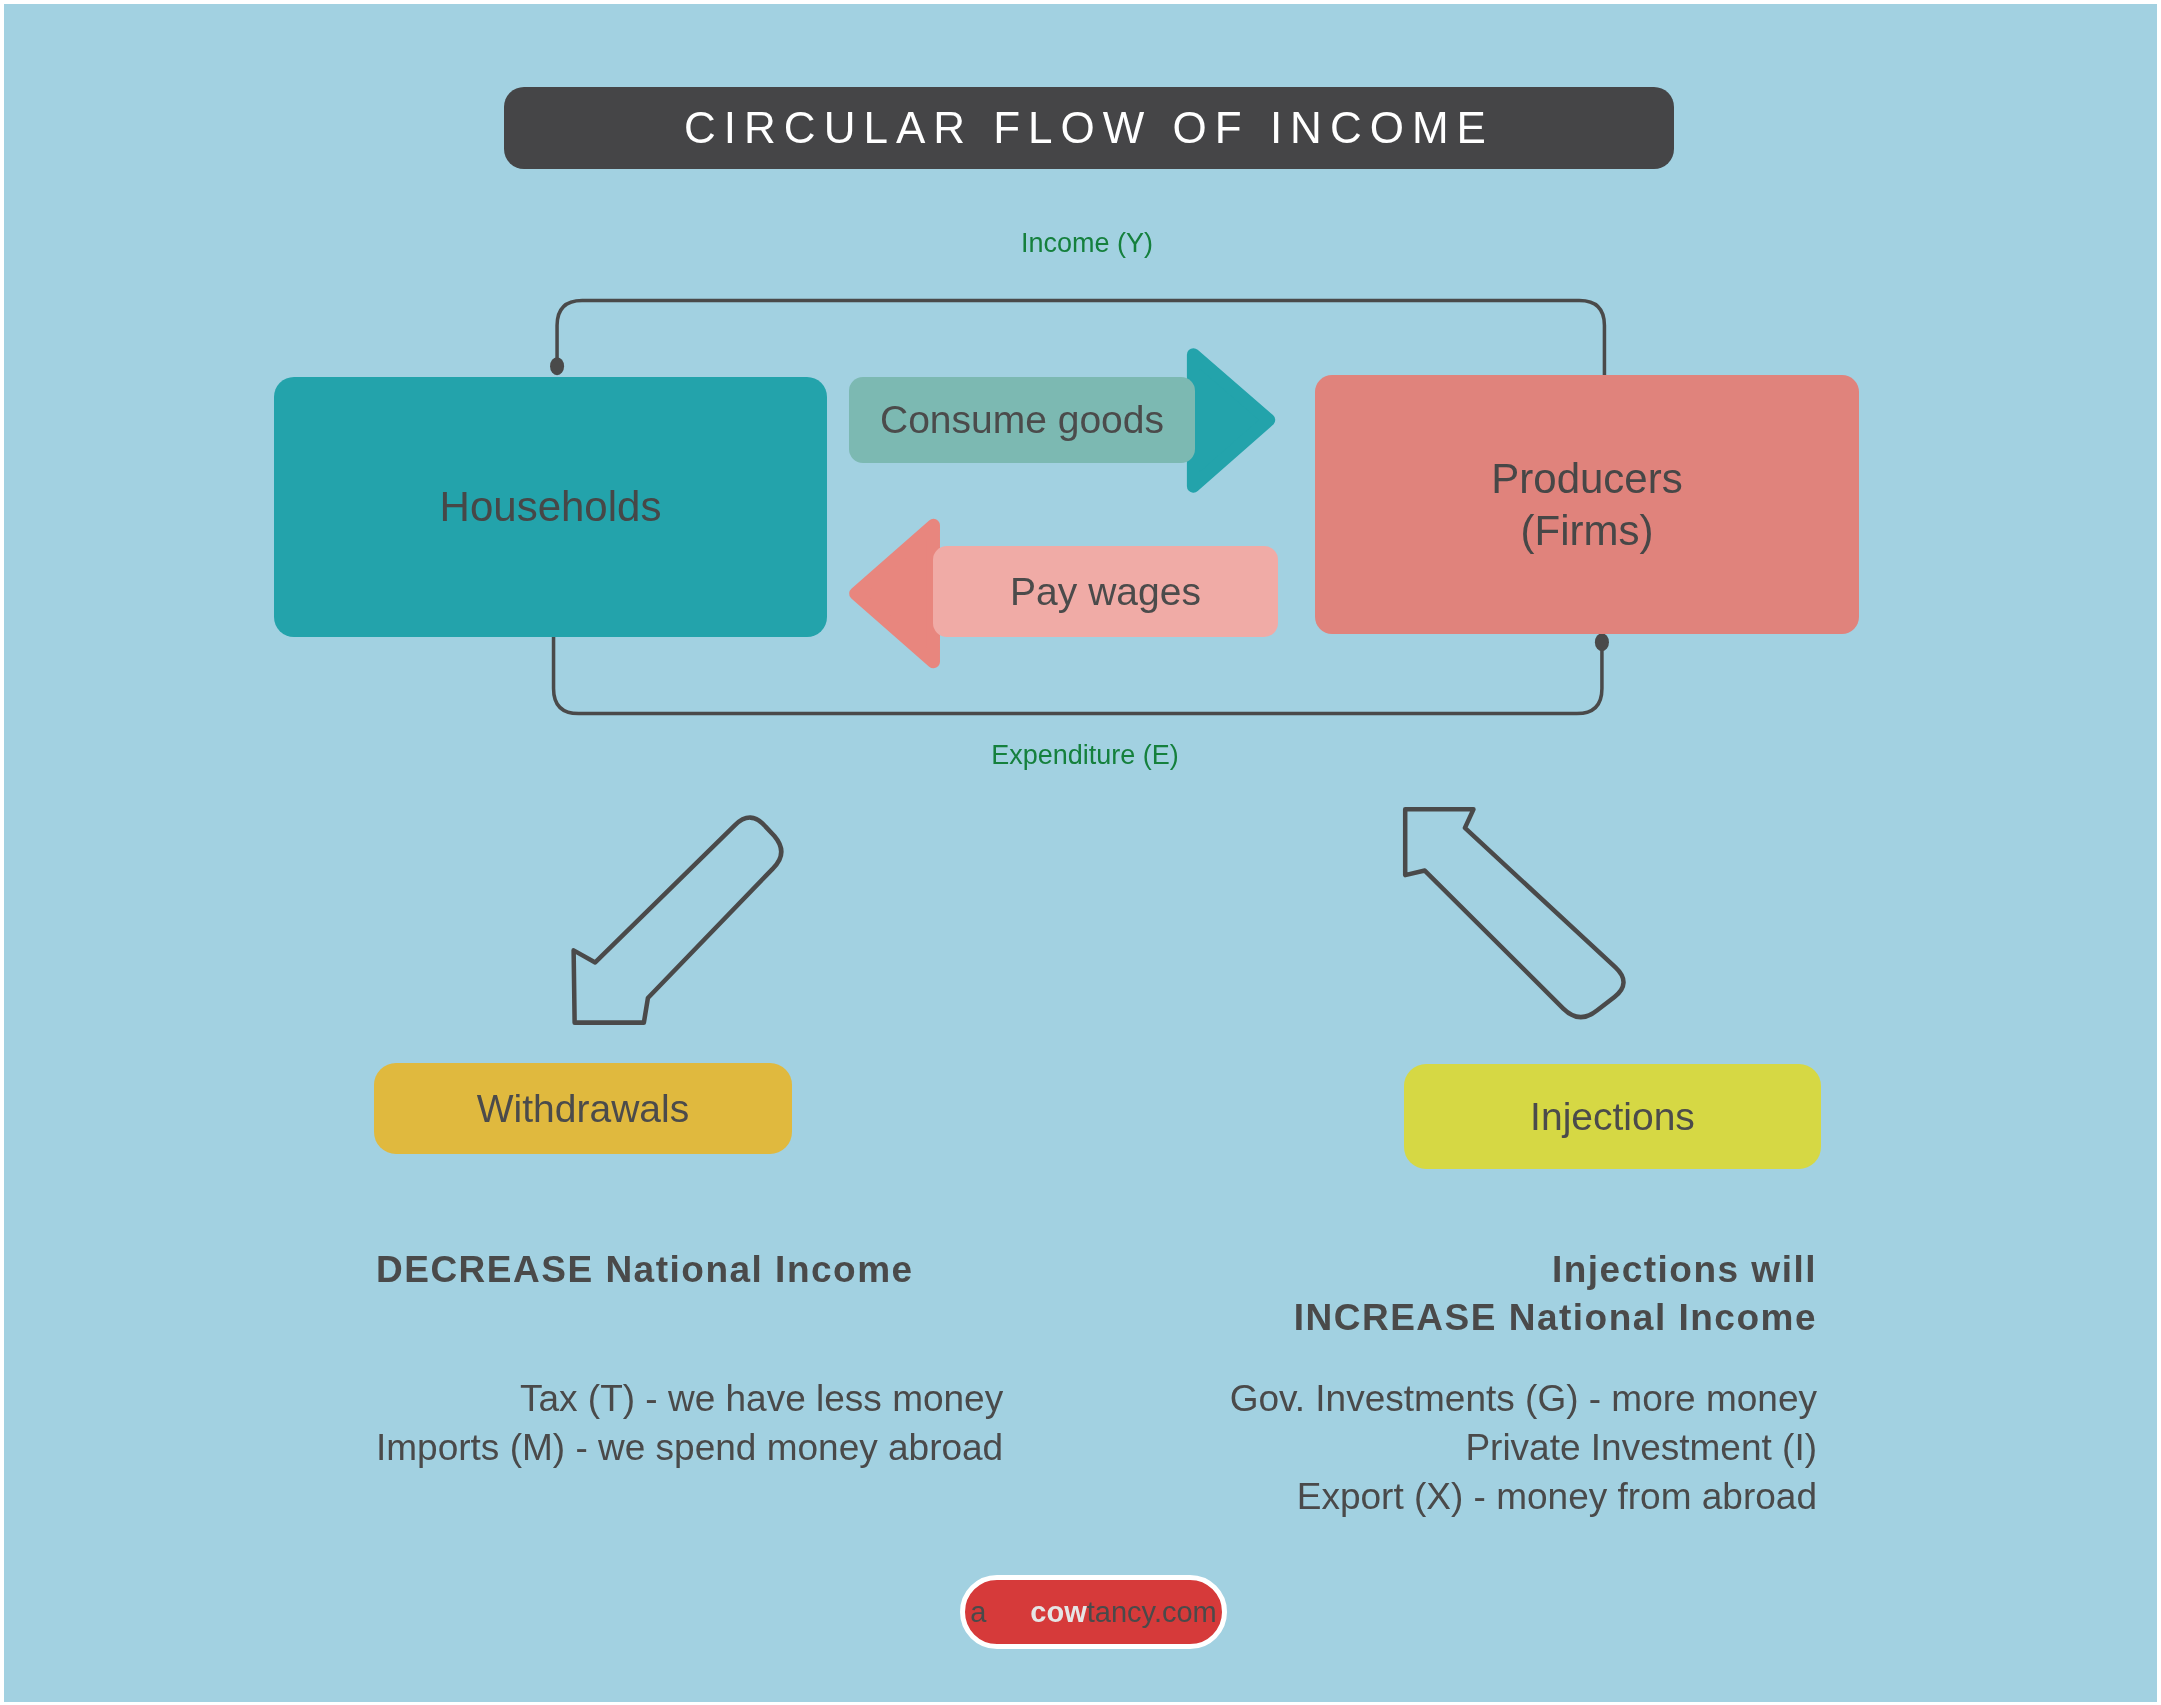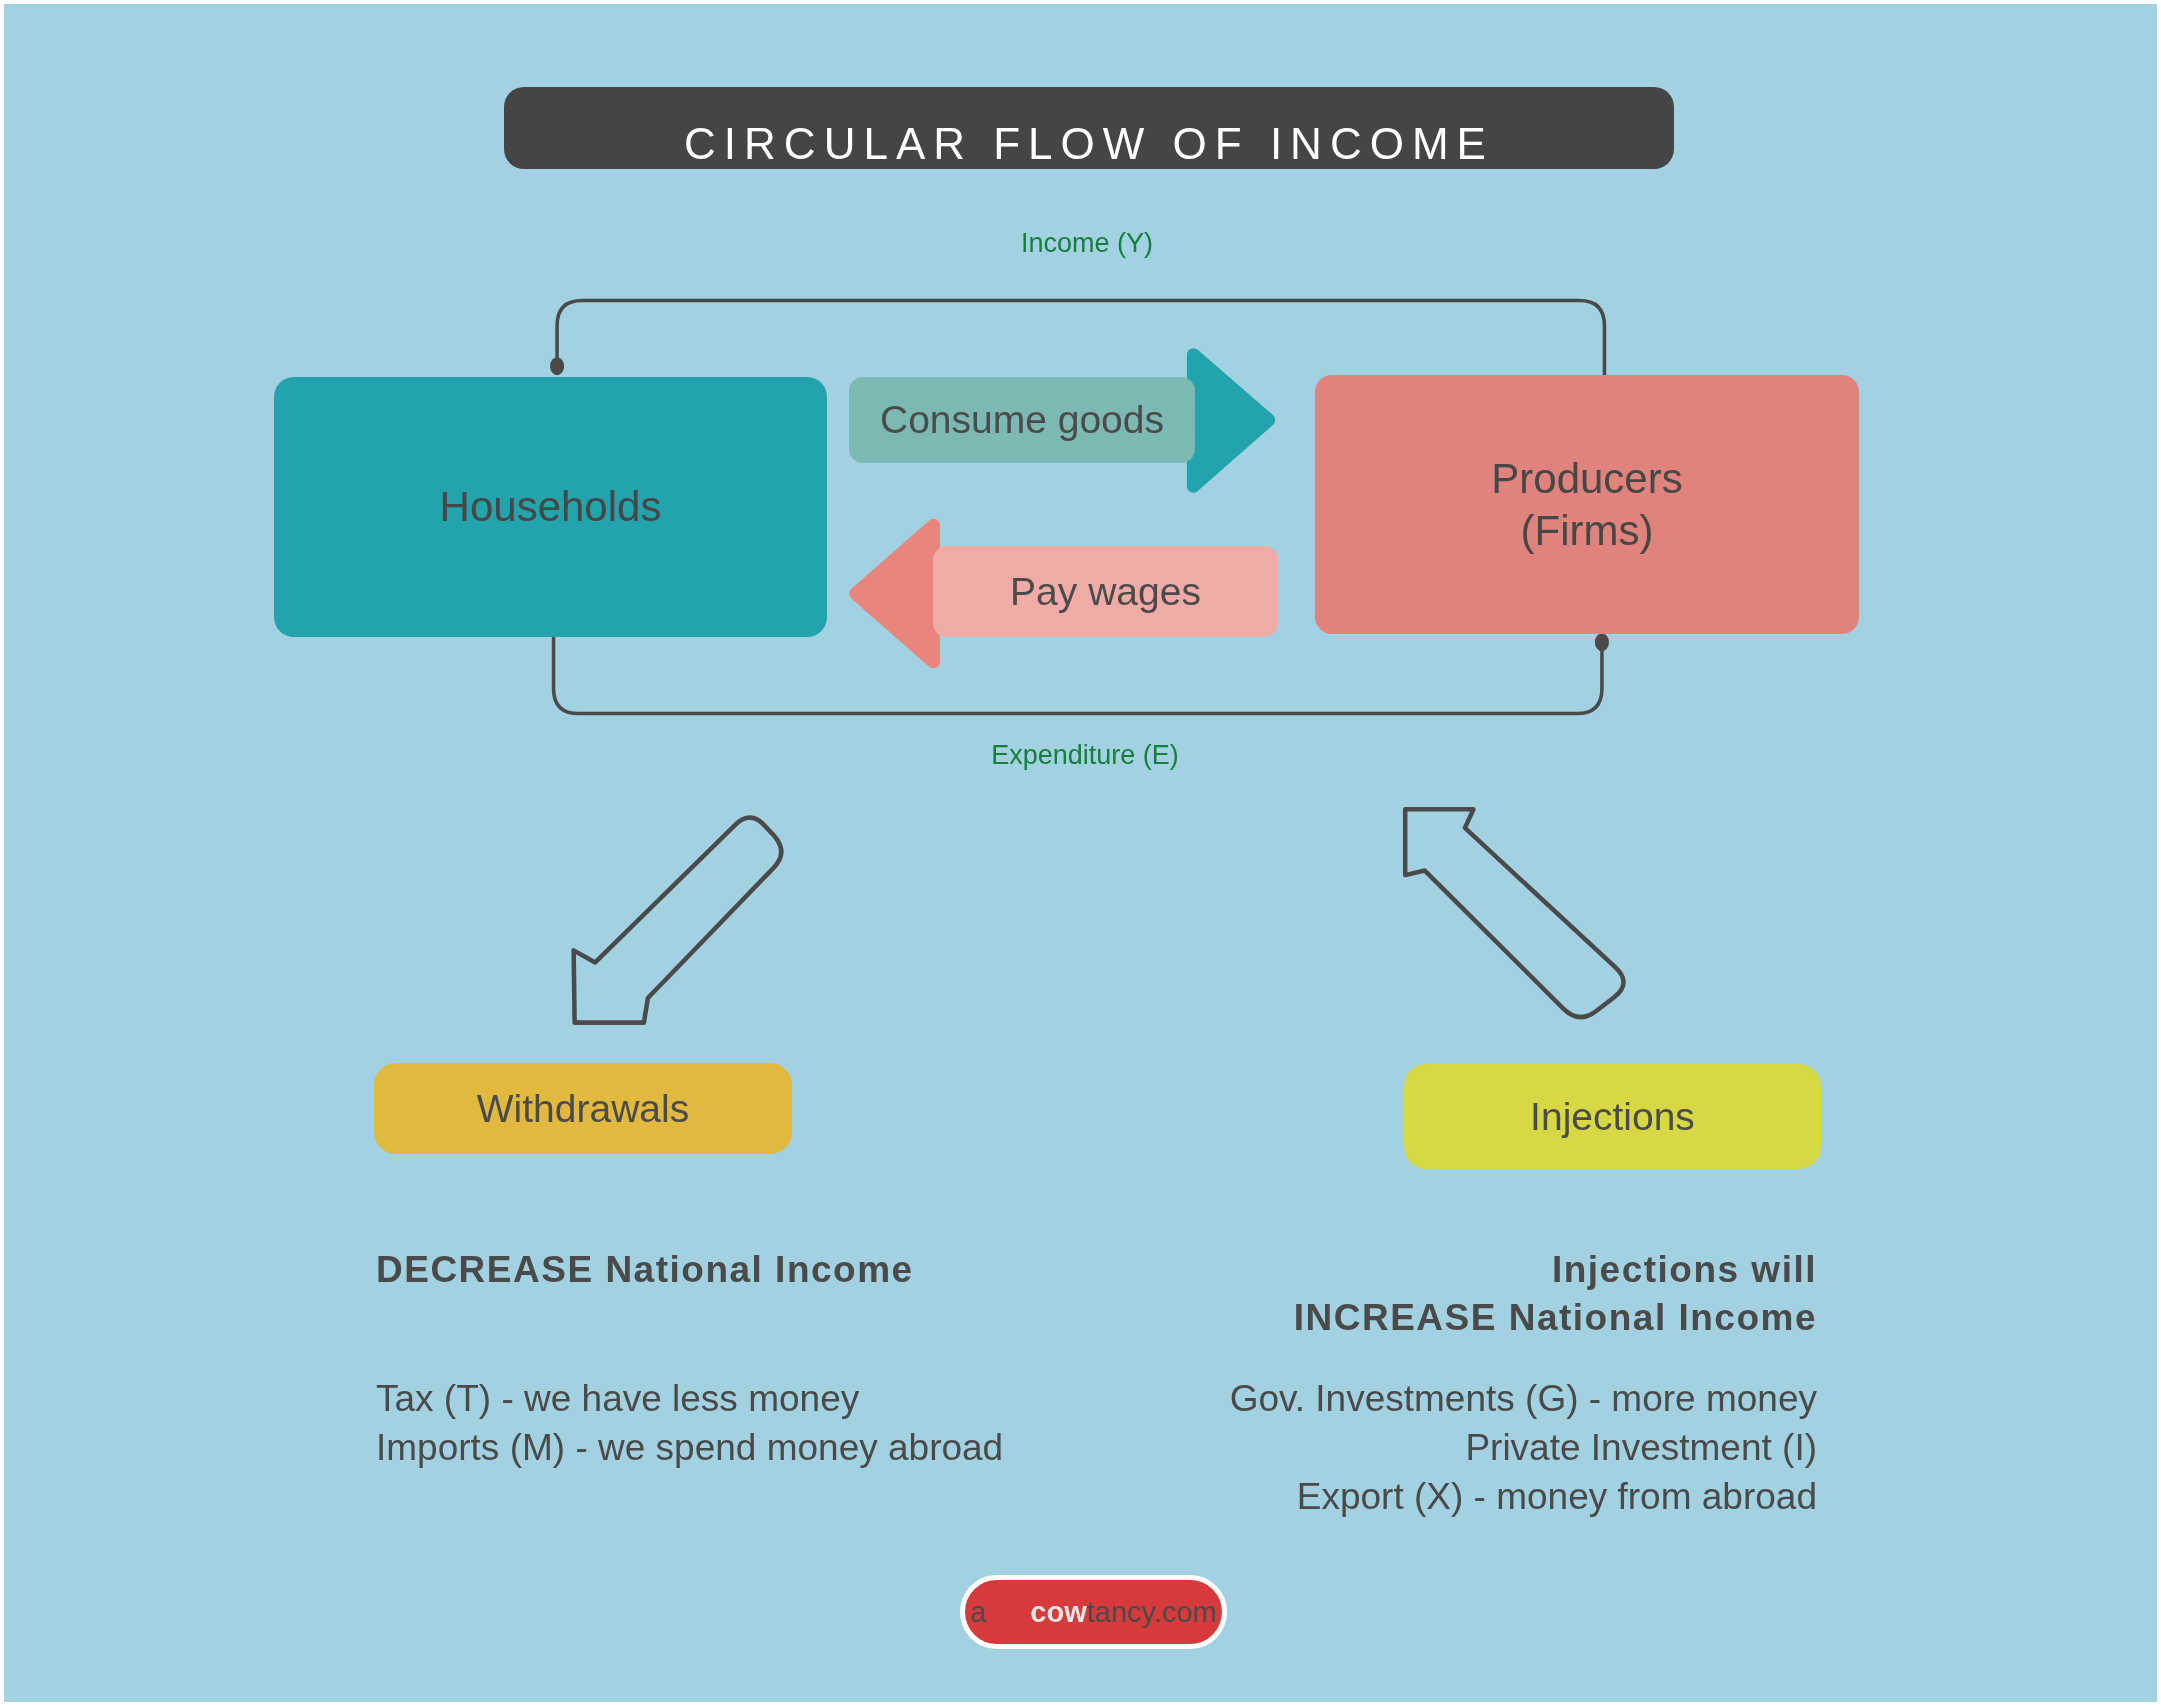--- a/index.html
+++ b/index.html
@@ -11,21 +11,21 @@
     overflow:hidden;
   }
   .bg-panel{
     position:absolute;left:4px;top:4px;right:4px;bottom:4px;
     background:#a2d1e1;
   }
   .diagram-svg{position:absolute;left:0;top:0;}
   .title-bar{
     position:absolute;left:504px;top:87px;width:1170px;height:82px;
     background:#454547;border-radius:20px;
-    display:flex;align-items:flex-end;justify-content:center;
+    display:flex;align-items:center;justify-content:center;
   }
   .title-bar span{
     color:#ffffff;font-size:44px;letter-spacing:8px;white-space:nowrap;
   }
   .flow-label{
     position:absolute;transform:translateX(-50%);
     color:#15803d;font-size:27px;white-space:nowrap;
   }
   .node-box{
     position:absolute;border-radius:20px;
@@ -45,21 +45,21 @@
     position:absolute;border-radius:22px;
     display:flex;align-items:center;justify-content:center;
     color:#4b4b4b;font-size:39px;
   }
   .withdrawals-btn{left:374px;top:1063px;width:418px;height:91px;background:#e0b93e;align-items:center;}
   .injections-btn{left:1404px;top:1064px;width:417px;height:105px;background:#d6d844;}
   .text-block{position:absolute;color:#4a4a4a;}
   .tb-heading{font-size:37px;font-weight:bold;line-height:48px;letter-spacing:1.5px;}
   .tb-body{font-size:37px;line-height:49px;}
   .left-heading{left:376px;top:1246px;text-align:left;}
-  .left-body{left:376px;top:1374px;text-align:left;}
+  .left-body{left:376px;top:1374px;text-align:right;}
   .right-heading{right:344px;top:1246px;text-align:right;}
   .right-body{right:344px;top:1374px;text-align:right;}
   .logo-pill{
     position:absolute;left:960px;top:1575px;width:267px;height:74px;
     background:#d63a3a;border:5.5px solid #ffffff;border-radius:40px;
     box-sizing:border-box;
     display:flex;align-items:center;justify-content:center;
     font-size:29px;white-space:nowrap;
   }
   .logo-gray{color:#4a4a4a;}

